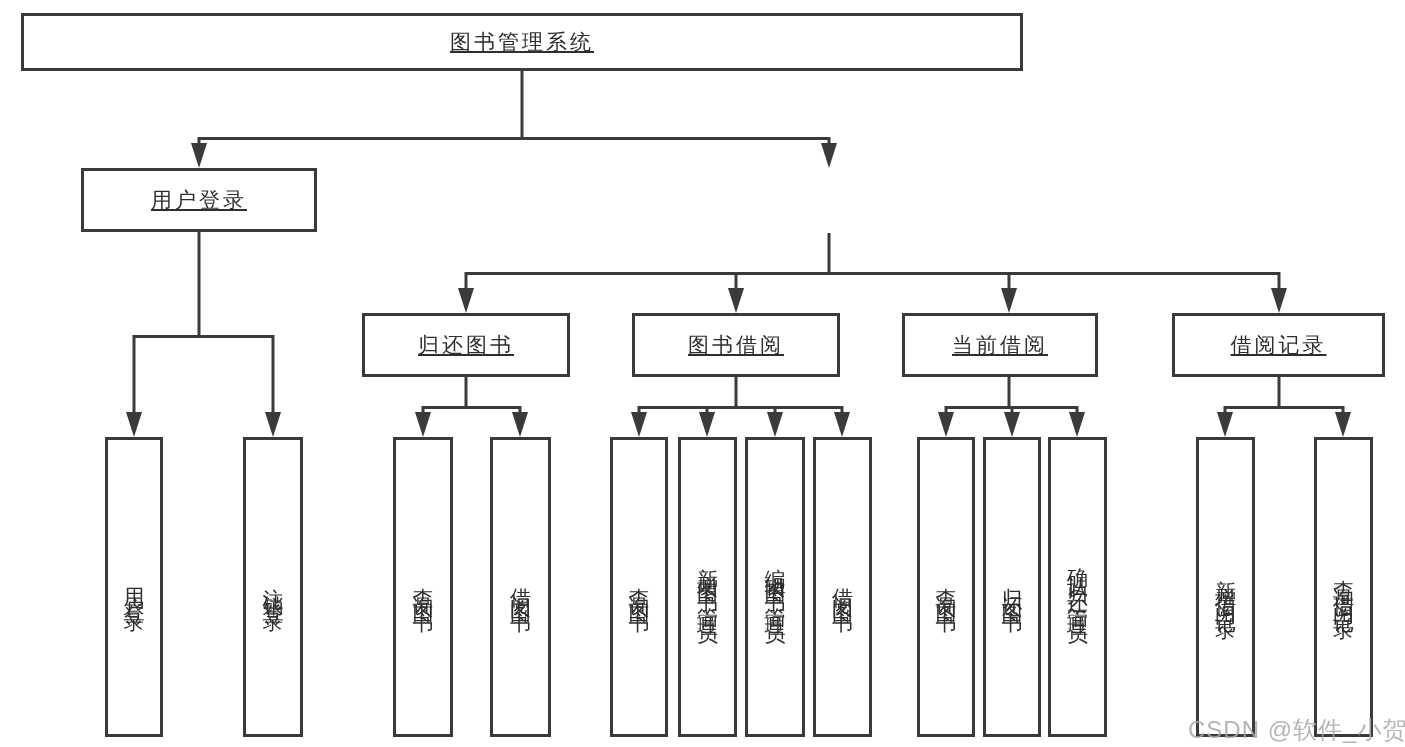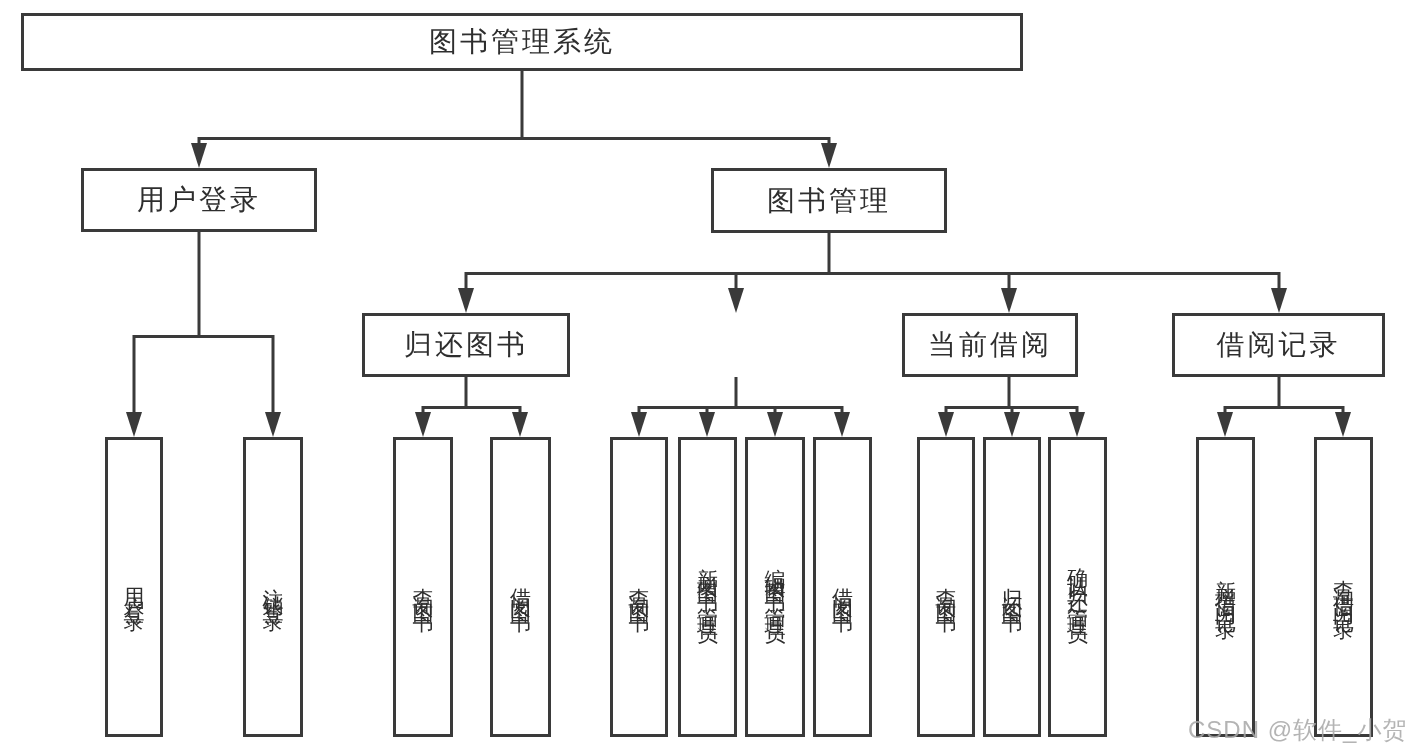--- a/index.html
+++ b/index.html
@@ -20,23 +20,24 @@
     position: absolute;
     box-sizing: border-box;
     border: 3px solid #3a3a3a;
     background: #ffffff;
     display: flex;
     align-items: center;
     justify-content: center;
     color: #2e2e2e;
   }
   .h-node span {
-    font-size: 28px;
+    font-size: 21px;
     letter-spacing: 3px;
     white-space: nowrap;
+    text-decoration: underline;
   }
   .v-node span {
     writing-mode: vertical-rl;
     text-orientation: mixed;
     font-size: 21px;
     letter-spacing: 8px;
     white-space: nowrap;
   }
   .watermark {
     position: absolute;
@@ -94,28 +95,28 @@
     </g>
   </svg>
 
   <div class="node h-node" style="left:21px; top:13px; width:1002px; height:58px;">
     <span>图书管理系统</span>
   </div>
 
   <div class="node h-node" style="left:81px; top:168px; width:236px; height:64px;">
     <span>用户登录</span>
   </div>
-  <div class="node h-node" style="left:711px; top:168px; width:236px; height:65px;">
-    <span>图书管理</span>
-  </div>
 
   <div class="node h-node" style="left:362px; top:313px; width:208px; height:64px;">
     <span>归还图书</span>
   </div>
-  <div class="node h-node" style="left:902px; top:313px; width:176px; height:64px;">
+  <div class="node h-node" style="left:632px; top:313px; width:208px; height:64px;">
+    <span>图书借阅</span>
+  </div>
+  <div class="node h-node" style="left:902px; top:313px; width:196px; height:64px;">
     <span>当前借阅</span>
   </div>
   <div class="node h-node" style="left:1172px; top:313px; width:213px; height:64px;">
     <span>借阅记录</span>
   </div>
 
   <div class="node v-node" style="left:105px; top:437px; width:58px; height:300px;">
     <span>用户登录</span>
   </div>
   <div class="node v-node" style="left:243px; top:437px; width:60px; height:300px;">

